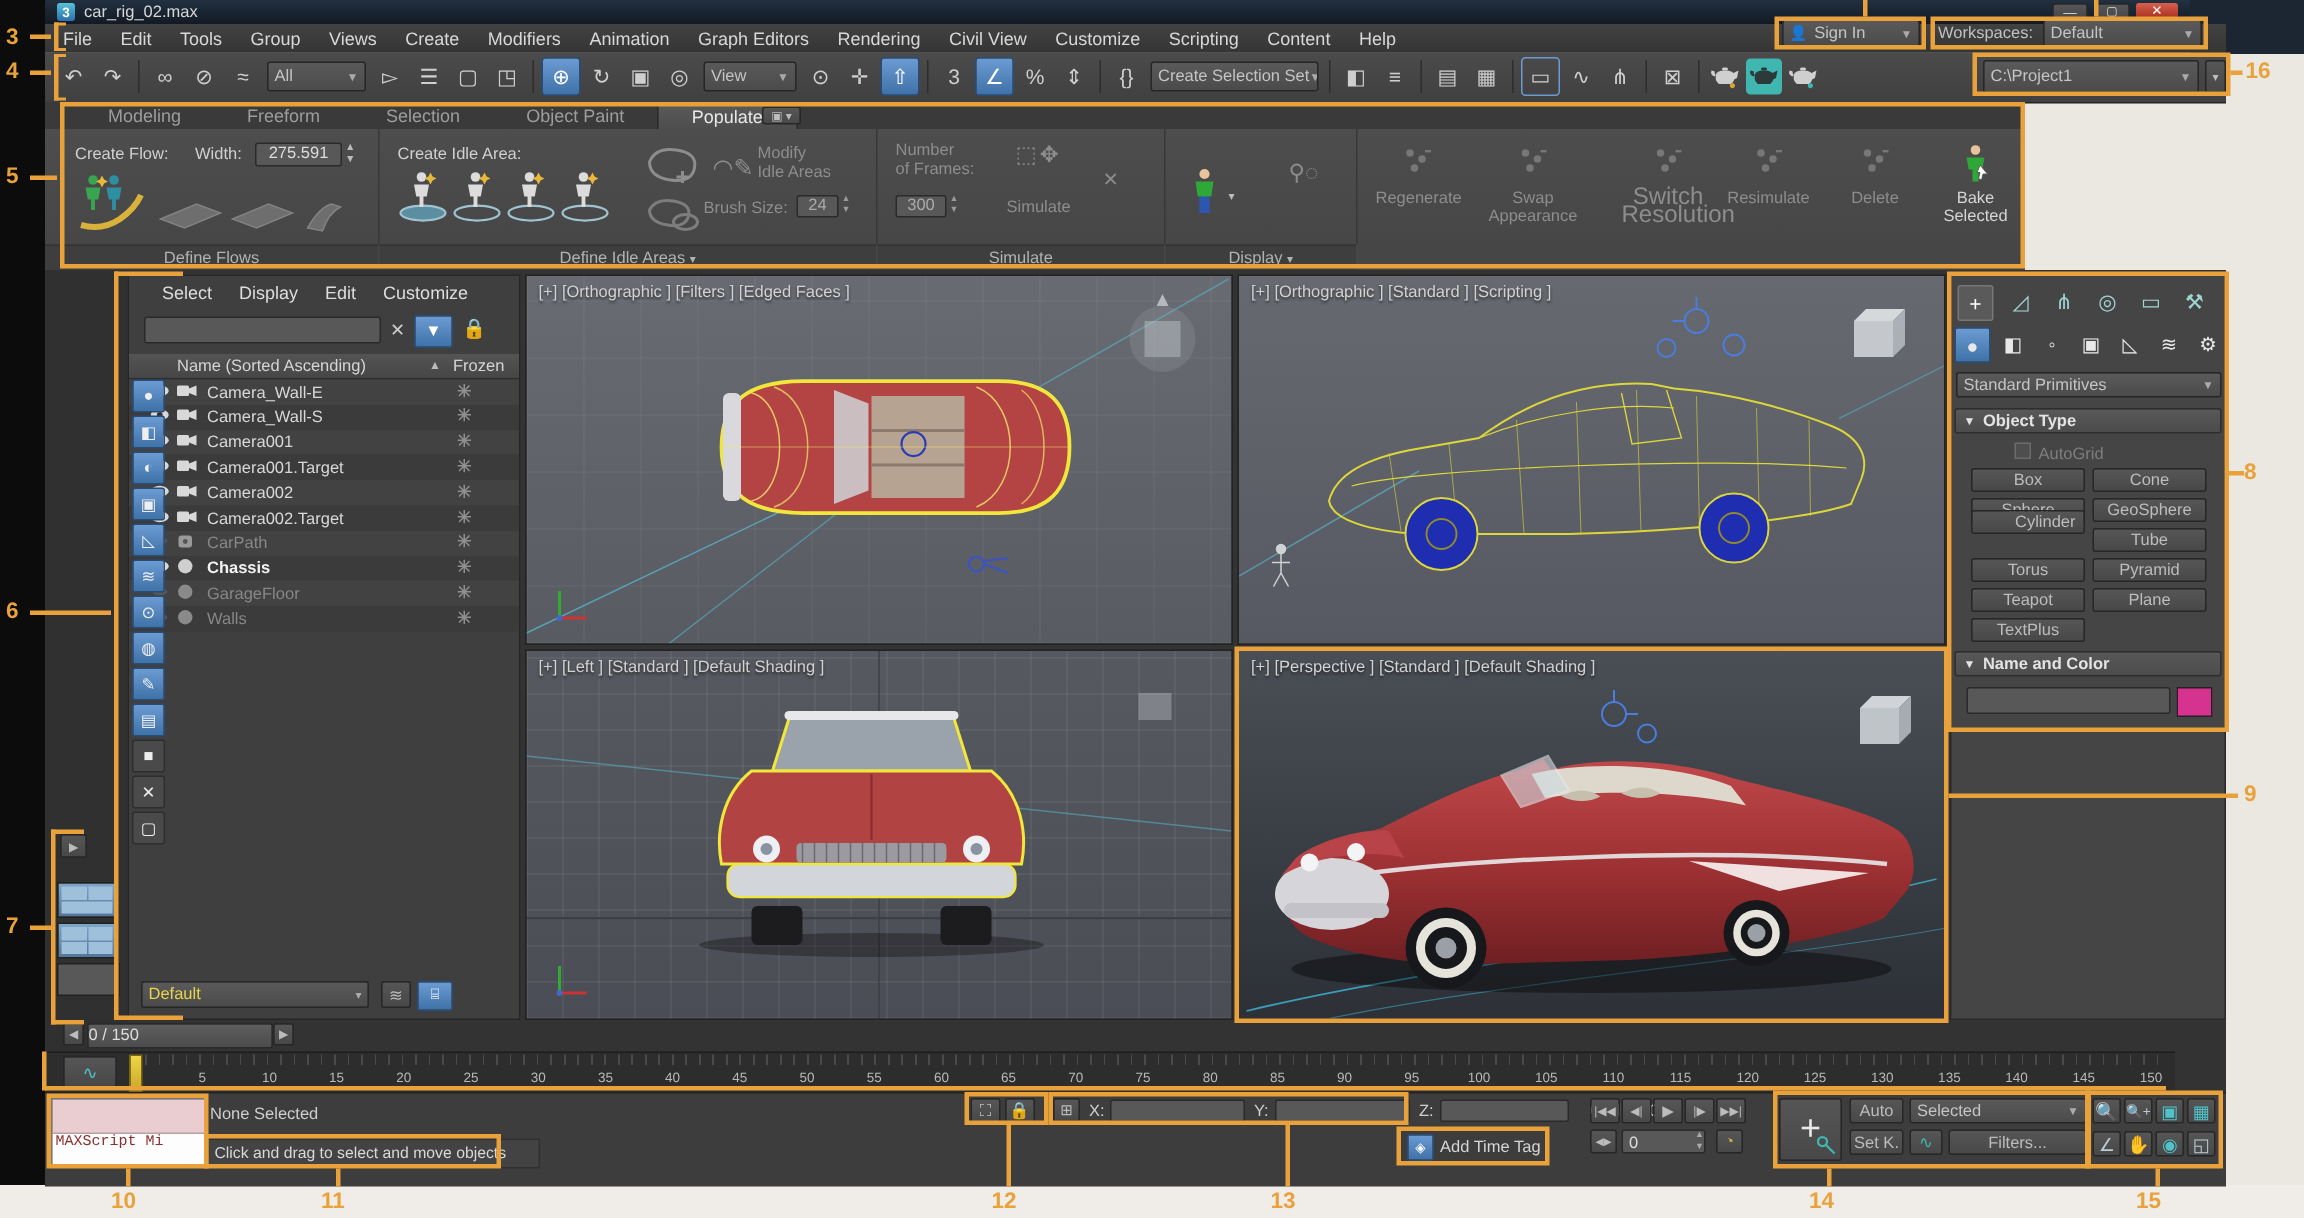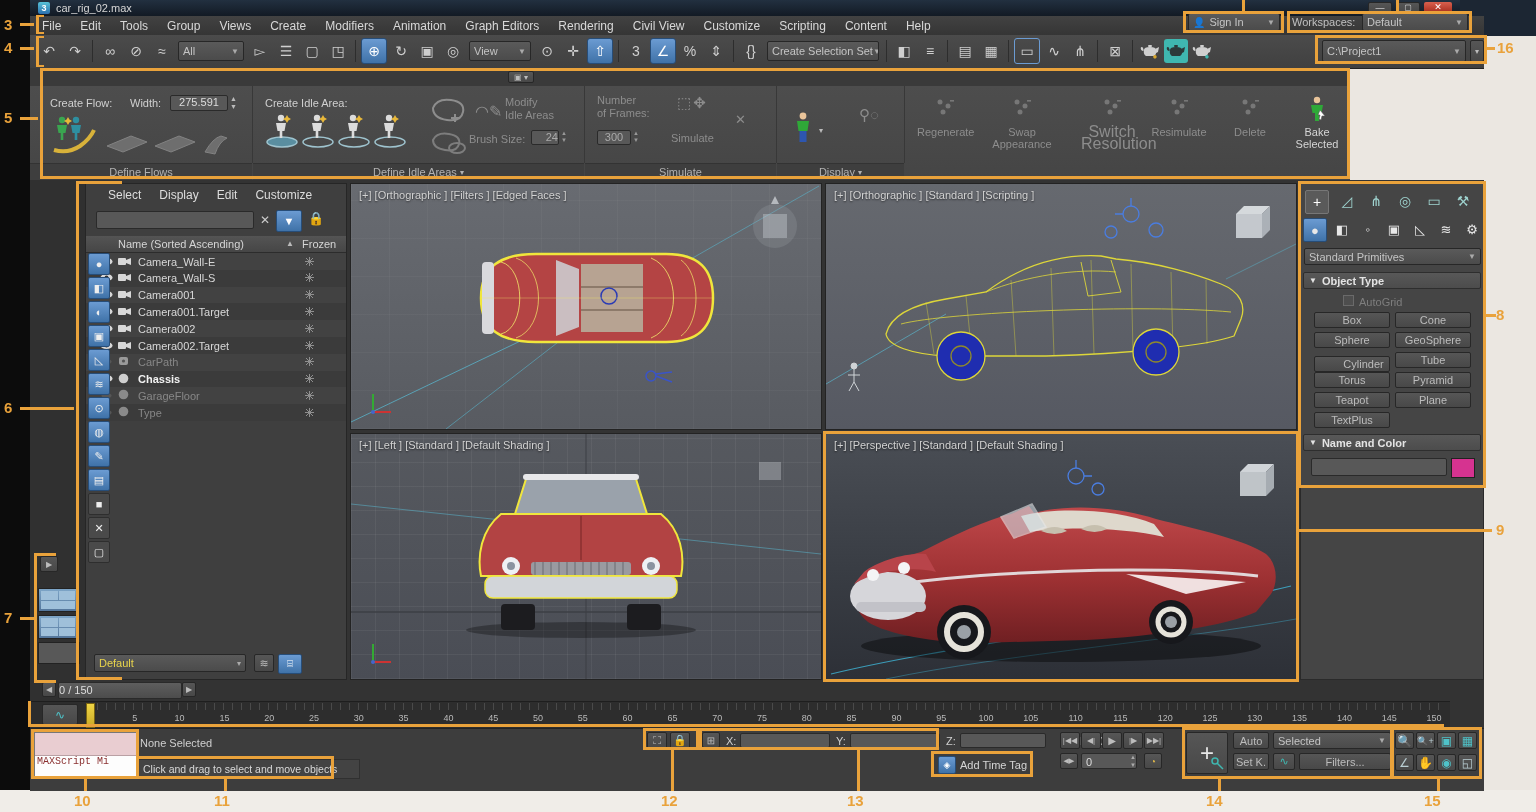--- a/index.html
+++ b/index.html
@@ -158,20 +158,27 @@
         </span>
       </div>
     <div class="abs dd" style="left:1292px;top:5px;width:144px;height:22px;font-size:11px">
       <span>C:\Project1</span>
         <span class="arr">▼</span>
     </div>
     <div class="abs btn" style="left:1440px;top:5px;width:14px;height:22px;font-size:8px">▾</div>
   </div>
 
   <div class="abs" style="left:30px;top:68px;width:1320px;height:18px;background:#3a3a3a">
+    <div id="ribbon-tabs-row" style="position:absolute;left:20px;top:0;height:18px;display:flex;align-items:stretch">
+        <span style="padding: 2px 22px; color: rgb(157, 157, 157); font-size: 12px;">Modeling</span>
+        <span style="padding: 2px 22px; color: rgb(157, 157, 157); font-size: 12px;">Freeform</span>
+        <span style="padding: 2px 22px; color: rgb(157, 157, 157); font-size: 12px;">Selection</span>
+        <span style="padding: 2px 22px; color: rgb(157, 157, 157); font-size: 12px;">Object Paint</span>
+        <span style="padding: 2px 22px; color: rgb(232, 232, 232); font-size: 12px; background: linear-gradient(rgb(90, 90, 90), rgb(77, 77, 77)); border-top: 1px solid rgb(44, 44, 44); border-right: 1px solid rgb(44, 44, 44); border-left: 1px solid rgb(44, 44, 44); border-image: initial; border-bottom: none; border-radius: 3px 3px 0px 0px;">Populate</span>
+      </div>
     <div class="abs btn" style="left:478px;top:3px;width:26px;height:12px;font-size:8px">▣ ▾</div>
   </div>
 
   <div class="abs" style="left:30px;top:86px;width:1320px;height:94px;background:linear-gradient(#4d4d4d,#454545);border-bottom:1px solid #2c2c2c">
 
     <div class="rsec" style="left:0;width:222px">
       <span class="abs" style="left:20px;top:11px;color:#d0d0d0">Create Flow:</span>
       <span class="abs" style="left:100px;top:11px;color:#d0d0d0">Width:</span>
       <span class="abs field" style="left:140px;top:9px;width:58px;height:16px;color:#ddd;text-align:center"><span>275.591</span></span>
       <span class="abs" style="left:200px;top:9px;font-size:7px;color:#bbb;line-height:8px">▲<br>▼</span>
@@ -226,21 +233,21 @@
               </svg></span></span></span>
       <span class="abs" id="idle-blobs" style="left:172px;top:8px"><svg width="46" height="62" viewBox="0 0 46 62">
             <path d="M8 14 q4 -10 18 -8 q14 2 12 12 q-2 10 -16 8 q-14 -2 -14 -12z" fill="none" stroke="#8d8d8d" stroke-width="2"></path>
             <path d="M30 20 l0 8 m-4 -4 l8 0" stroke="#8d8d8d" stroke-width="2"></path>
             <path d="M8 46 q4 -8 16 -6 q12 2 10 10 q-2 8 -14 6 q-12 -2 -12 -10z" fill="none" stroke="#7d7d7d" stroke-width="2"></path>
             <ellipse cx="32" cy="54" rx="8" ry="5" fill="none" stroke="#7d7d7d" stroke-width="2"></ellipse>
           </svg></span>
       <span class="abs dis" style="left:222px;top:16px;font-size:16px">◠✎</span>
       <span class="abs dis" style="left:252px;top:10px;line-height:13px"><span>Modify</span><br><span>Idle Areas</span></span>
       <span class="abs dis" style="left:216px;top:47px">Brush Size:</span>
-      <span class="abs field" style="left:278px;top:44px;width:28px;height:15px;color:#aaa;text-align:right"><span>24</span></span>
+      <span class="abs field" style="left:278px;top:44px;width:28px;height:15px;color:#aaa;text-align:center"><span>24</span></span>
       <span class="abs" style="left:308px;top:44px;font-size:6px;color:#999;line-height:7px">▲<br>▼</span>
     </div>
     <div class="rlabel" style="left:223px;width:331px"><span>Define Idle Areas</span>&nbsp;<span style="font-size:8px">▾</span></div>
 
     <div class="rsec" style="left:555px;width:191px">
       <span class="abs dis" style="left:12px;top:8px;line-height:13px"><span>Number</span><br><span>of Frames:</span></span>
       <span class="abs field" style="left:12px;top:44px;width:34px;height:15px;color:#aaa;text-align:center"><span>300</span></span>
       <span class="abs" style="left:48px;top:44px;font-size:6px;color:#999;line-height:7px">▲<br>▼</span>
       <span class="abs dis" style="left:92px;top:8px;font-size:15px;letter-spacing:2px">⬚✥</span>
       <span class="abs dis" style="left:86px;top:46px">Simulate</span>
@@ -497,21 +504,21 @@
             </svg></span>
         </div>
         <div class="exprow" style="top: 151.2px; background: rgb(59, 59, 59);">
           <span style="width:14px;text-align:center;font-size:8px;color:#ddd"></span>
     <span style="width:18px"><svg width="13" height="9">
               <ellipse cx="6.5" cy="4.5" rx="5" ry="2.6" fill="#565656"></ellipse>
             </svg></span>
     <span style="width:20px"><svg width="11" height="11">
               <circle cx="5.5" cy="5.5" r="4.8" fill="#8a8a8a"></circle>
             </svg></span>
-    <span style="color:#878787;font-weight:normal">Type</span>
+    <span style="color:#878787;font-weight:normal">Walls</span>
     <span style="margin-left:auto;margin-right:32px"><svg width="9" height="9">
               <path d="M4.5 0v9 M0 4.5h9 M1 1l7 7 M8 1l-7 7" stroke="#8f8f8f" stroke-width="1" fill="none"></path>
             </svg></span>
         </div>
       </div>
     <div id="explorer-side" class="abs" style="left:2px;top:69px;width:24px;height:420px">
         <span class="sideico" style="top: 0px; background: linear-gradient(rgb(107, 155, 210), rgb(63, 114, 168)); border: 1px solid rgb(39, 77, 120);">●</span>
         <span class="sideico" style="top: 24px; background: linear-gradient(rgb(107, 155, 210), rgb(63, 114, 168)); border: 1px solid rgb(39, 77, 120);">◧</span>
         <span class="sideico" style="top: 48px; background: linear-gradient(rgb(107, 155, 210), rgb(63, 114, 168)); border: 1px solid rgb(39, 77, 120);">◐</span>
         <span class="sideico" style="top: 72px; background: linear-gradient(rgb(107, 155, 210), rgb(63, 114, 168)); border: 1px solid rgb(39, 77, 120);">▣</span>
@@ -714,21 +721,21 @@
     <div class="rollhead" style="top:88px">
         <span style="font-size:8px;margin-right:5px">▼</span>
         <span>Object Type</span>
       </div>
     <div class="abs" style="left:42px;top:111px;color:#7e7e7e"><span style="display:inline-block;width:9px;height:9px;border:1px solid #6a6a6a;background:#4e4e4e;margin-right:5px"></span><span>AutoGrid</span></div>
     <div id="objtype-grid" class="abs" style="left:0;top:128px;width:184px;height:140px">
         <span class="btn objbtn" style="left: 13px; top: 0px;">Box</span>
         <span class="btn objbtn" style="left: 94px; top: 0px;">Cone</span>
         <span class="btn objbtn" style="left: 13px; top: 20px;">Sphere</span>
         <span class="btn objbtn" style="left: 94px; top: 20px;">GeoSphere</span>
-        <span class="btn objbtn" style="left: 13px; top: 44px; padding-left: 23px;">Cylinder</span>
+        <span class="btn objbtn" style="left: 13px; top: 28px; padding-left: 23px;">Cylinder</span>
         <span class="btn objbtn" style="left: 94px; top: 40px;">Tube</span>
         <span class="btn objbtn" style="left: 13px; top: 60px;">Torus</span>
         <span class="btn objbtn" style="left: 94px; top: 60px;">Pyramid</span>
         <span class="btn objbtn" style="left: 13px; top: 80px;">Teapot</span>
         <span class="btn objbtn" style="left: 94px; top: 80px;">Plane</span>
         <span class="btn objbtn" style="left: 13px; top: 100px;">TextPlus</span>
       </div>
     <div class="rollhead" style="top:250px">
         <span style="font-size:8px;margin-right:5px">▼</span>
         <span>Name and Color</span>

